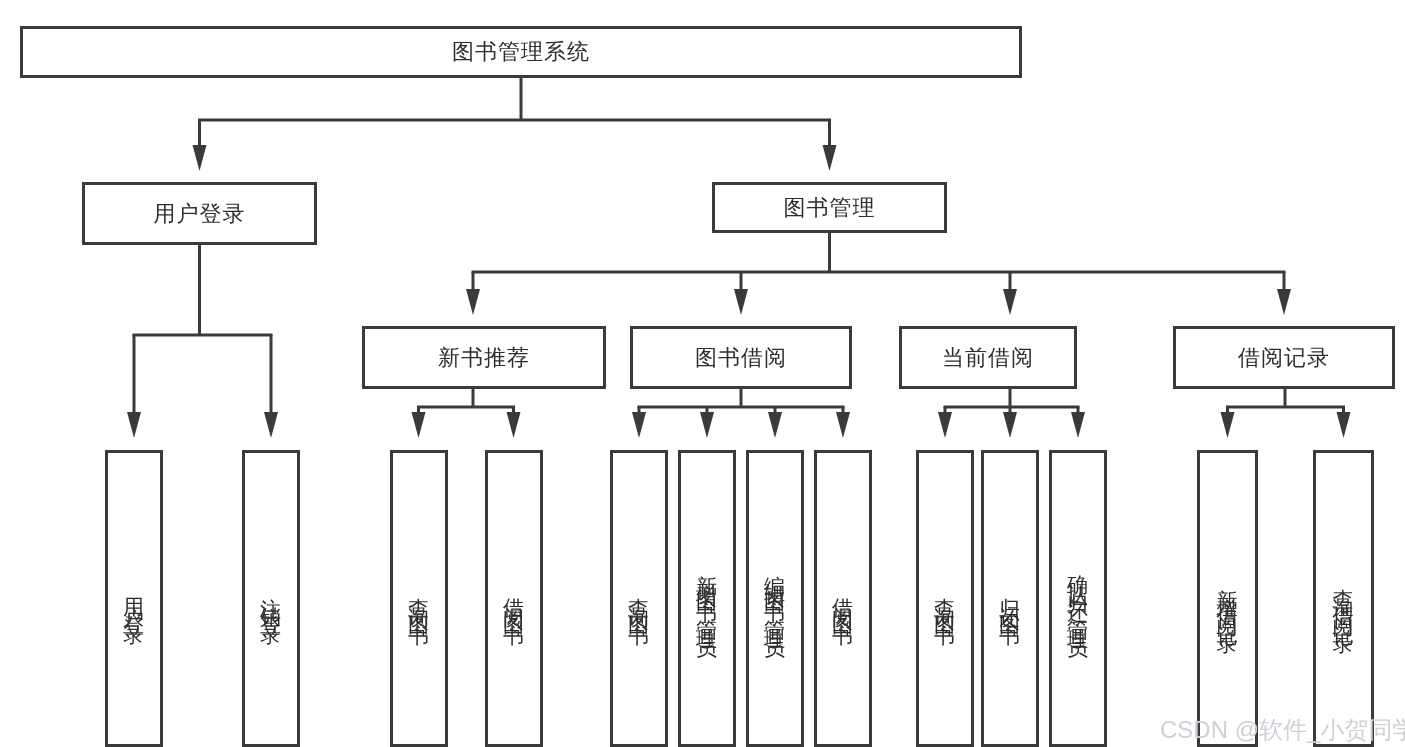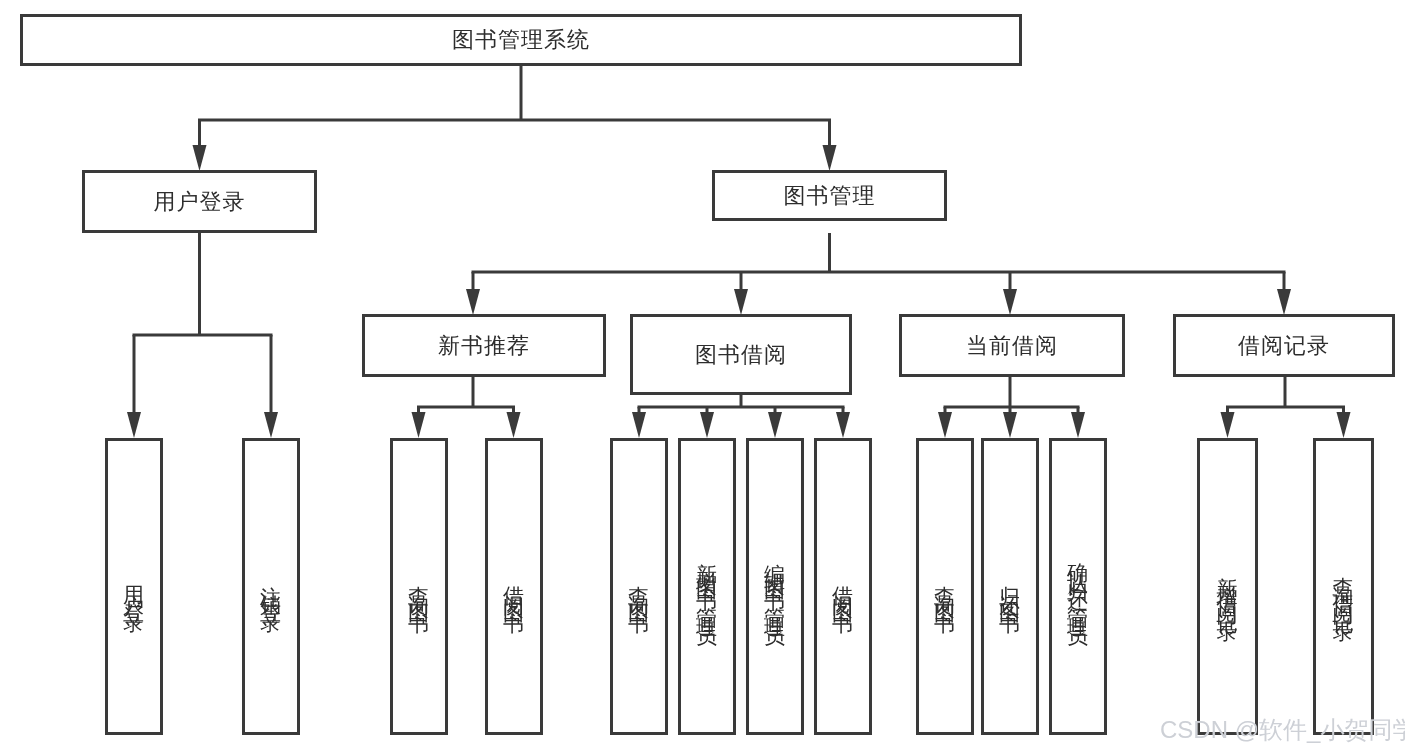--- a/index.html
+++ b/index.html
@@ -20,20 +20,21 @@
   .node {
     position: absolute;
     box-sizing: border-box;
     border: 3px solid #3a3a3a;
     background: #ffffff;
     display: flex;
     align-items: center;
     justify-content: center;
     color: #2d2d2d;
     z-index: 1;
+    margin-top: 12px;
   }
   .node.h span {
     font-size: 22px;
     letter-spacing: 1px;
     white-space: nowrap;
   }
   .node.v span {
     writing-mode: vertical-rl;
     text-orientation: mixed;
     font-size: 21px;
@@ -136,24 +137,24 @@
   <div class="node h" style="left:82px; top:170px; width:235px; height:63px">
     <span>用户登录</span>
   </div>
   <div class="node h" style="left:712px; top:170px; width:235px; height:51px">
     <span>图书管理</span>
   </div>
 
   <div class="node h" style="left:362px; top:314px; width:244px; height:63px">
     <span>新书推荐</span>
   </div>
-  <div class="node h" style="left:630px; top:314px; width:222px; height:81px">
+  <div class="node h" style="left:630px; top:314px; width:222px; height:63px">
     <span>图书借阅</span>
   </div>
-  <div class="node h" style="left:899px; top:314px; width:226px; height:63px">
+  <div class="node h" style="left:899px; top:314px; width:178px; height:63px">
     <span>当前借阅</span>
   </div>
   <div class="node h" style="left:1173px; top:314px; width:222px; height:63px">
     <span>借阅记录</span>
   </div>
 
   <div class="node v" style="left:105px; top:438px; width:58px; height:297px">
     <span>用户登录</span>
   </div>
   <div class="node v" style="left:242px; top:438px; width:58px; height:297px">

